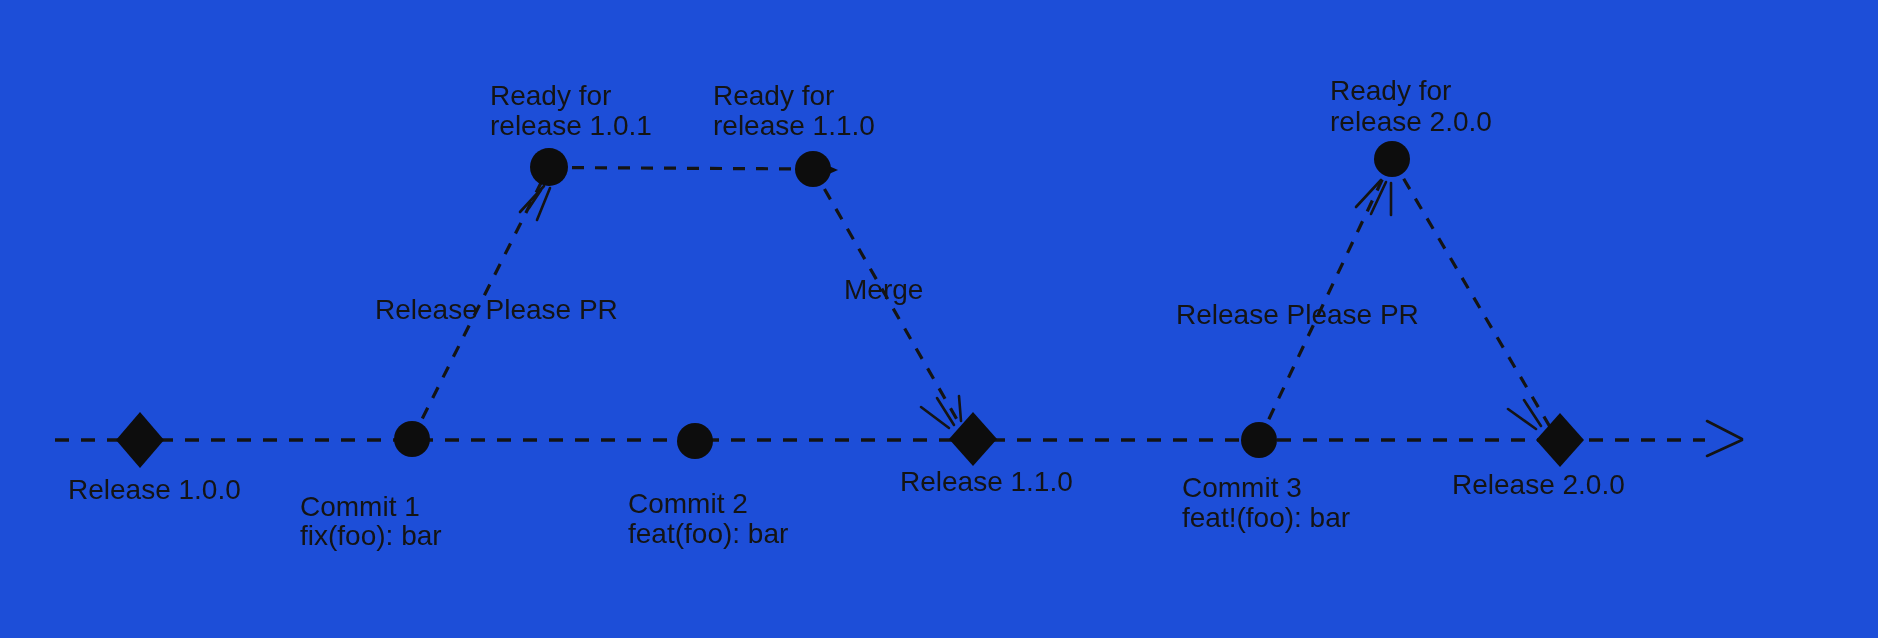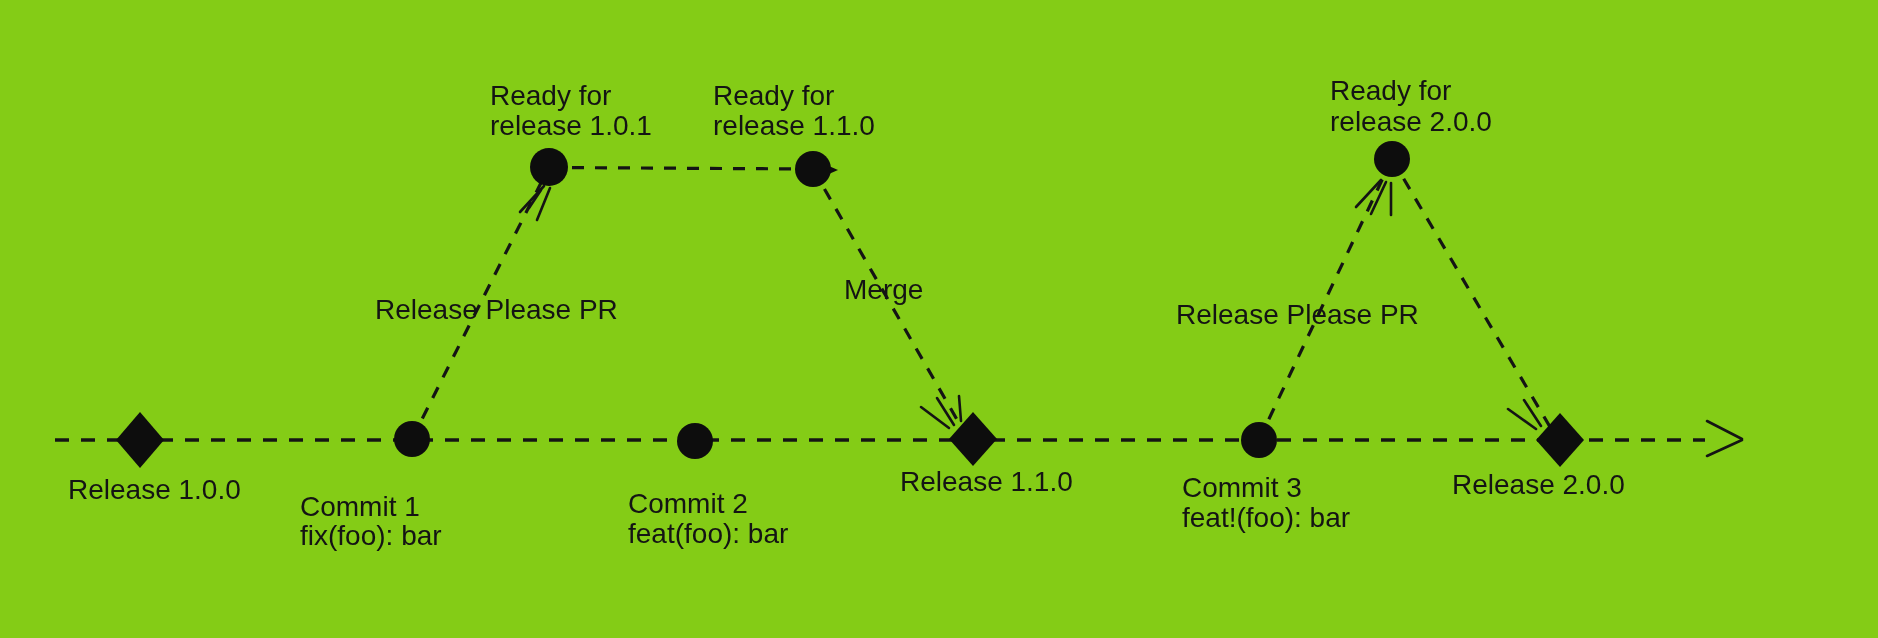--- a/index.html
+++ b/index.html
@@ -1,16 +1,16 @@
 <!DOCTYPE html>
 <html><head>
 <meta charset="utf-8">
 <style>
   html, body { margin: 0; padding: 0; background: #ffffff; }
-  .canvas-wrap { width: 1878px; height: 638px; background: #84cc16; position: relative; }
+  .canvas-wrap { width: 1878px; height: 638px; background: #1d4ed8; position: relative; }
   svg { display: block; }
   .lbl {
     font-family: "Liberation Sans", "DejaVu Sans", sans-serif;
     font-size: 28px;
     fill: #141414;
   }
   .edge {
     stroke: #141414;
     stroke-width: 3.2;
     fill: none;

